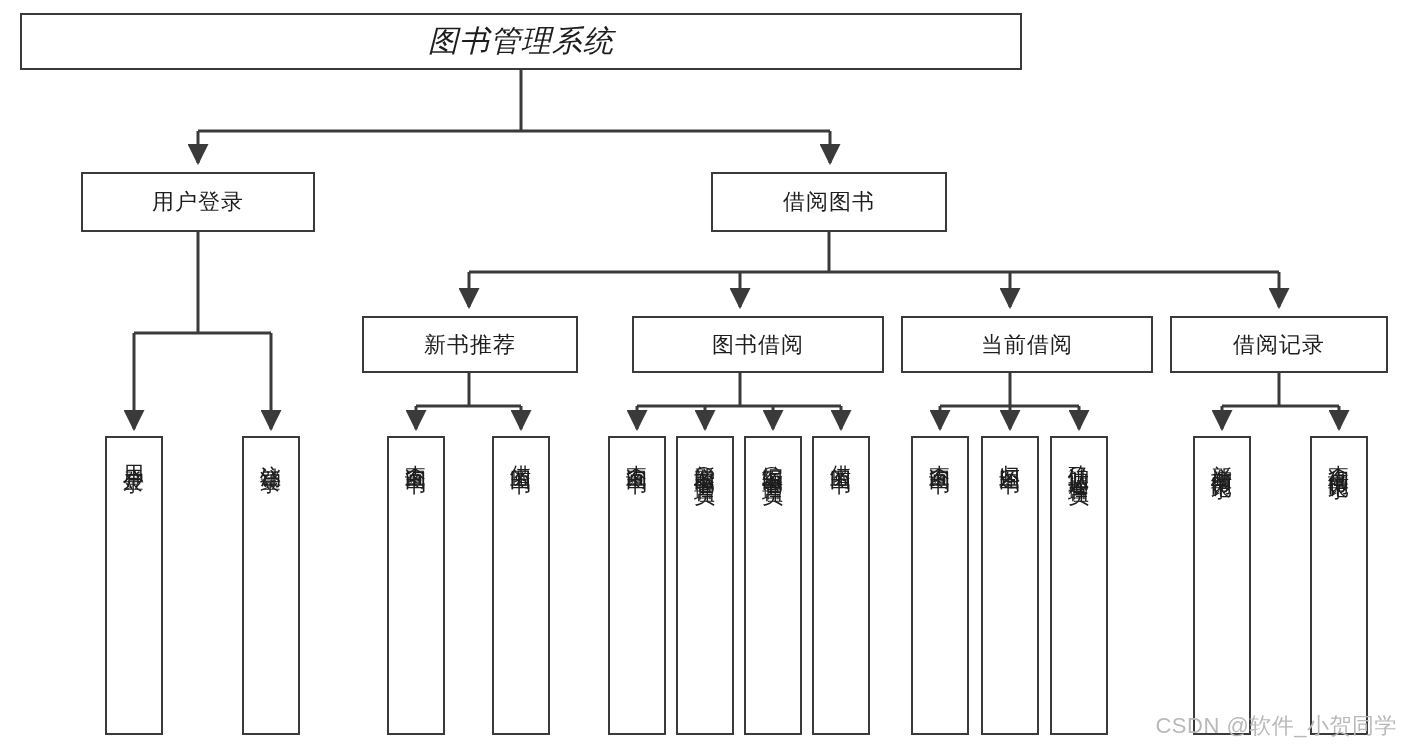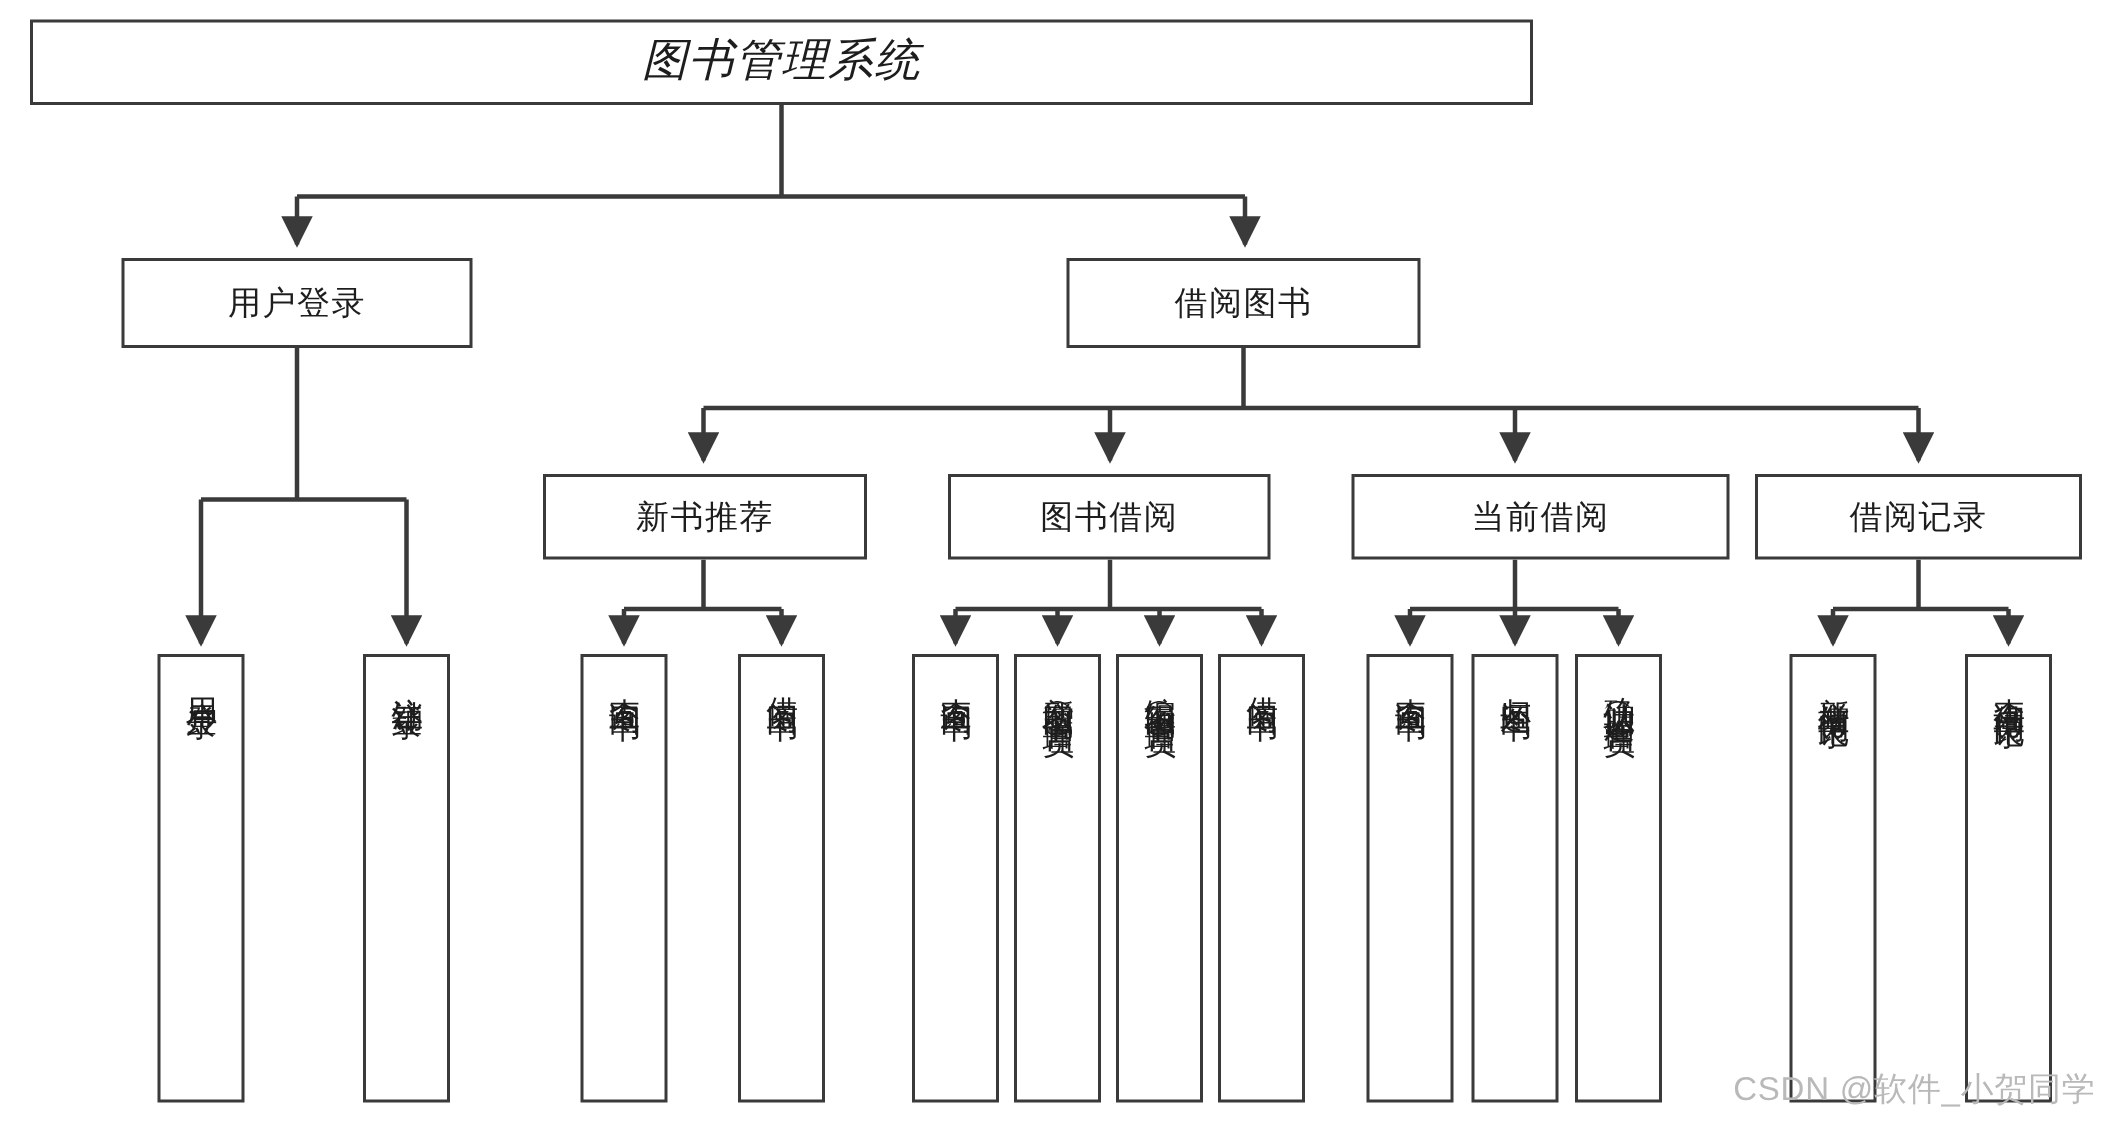--- a/index.html
+++ b/index.html
@@ -129,21 +129,21 @@
   <div class="node" style="left:81px; top:172px; width:234px; height:60px;">
     <span class="label">用户登录</span>
   </div>
   <div class="node" style="left:711px; top:172px; width:236px; height:60px;">
     <span class="label">借阅图书</span>
   </div>
 
   <div class="node" style="left:362px; top:316px; width:216px; height:57px;">
     <span class="label">新书推荐</span>
   </div>
-  <div class="node" style="left:632px; top:316px; width:215px; height:57px;">
+  <div class="node" style="left:632px; top:316px; width:252px; height:57px;">
     <span class="label">图书借阅</span>
   </div>
   <div class="node" style="left:901px; top:316px; width:252px; height:57px;">
     <span class="label">当前借阅</span>
   </div>
   <div class="node" style="left:1170px; top:316px; width:218px; height:57px;">
     <span class="label">借阅记录</span>
   </div>
 
   <div class="node vertical" style="left:105px; top:436px; width:58px; height:299px;">

